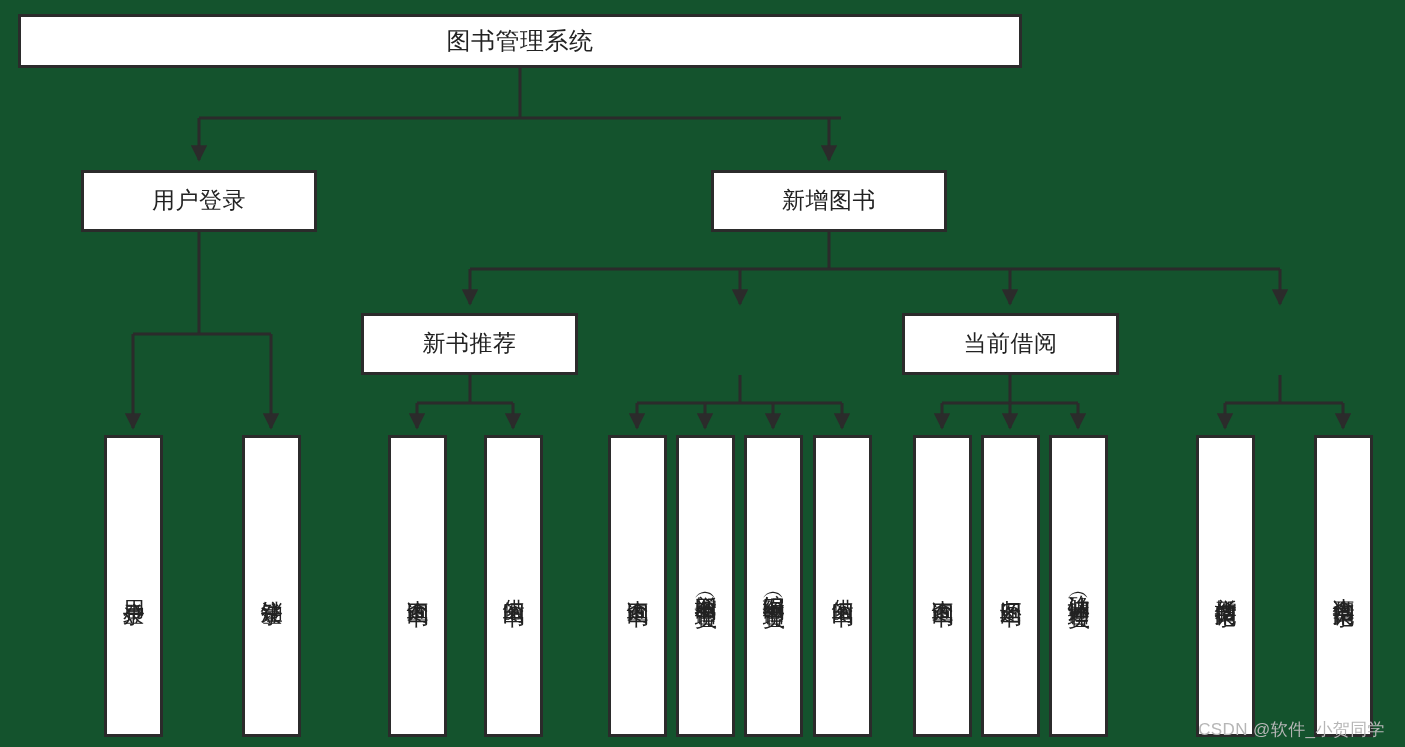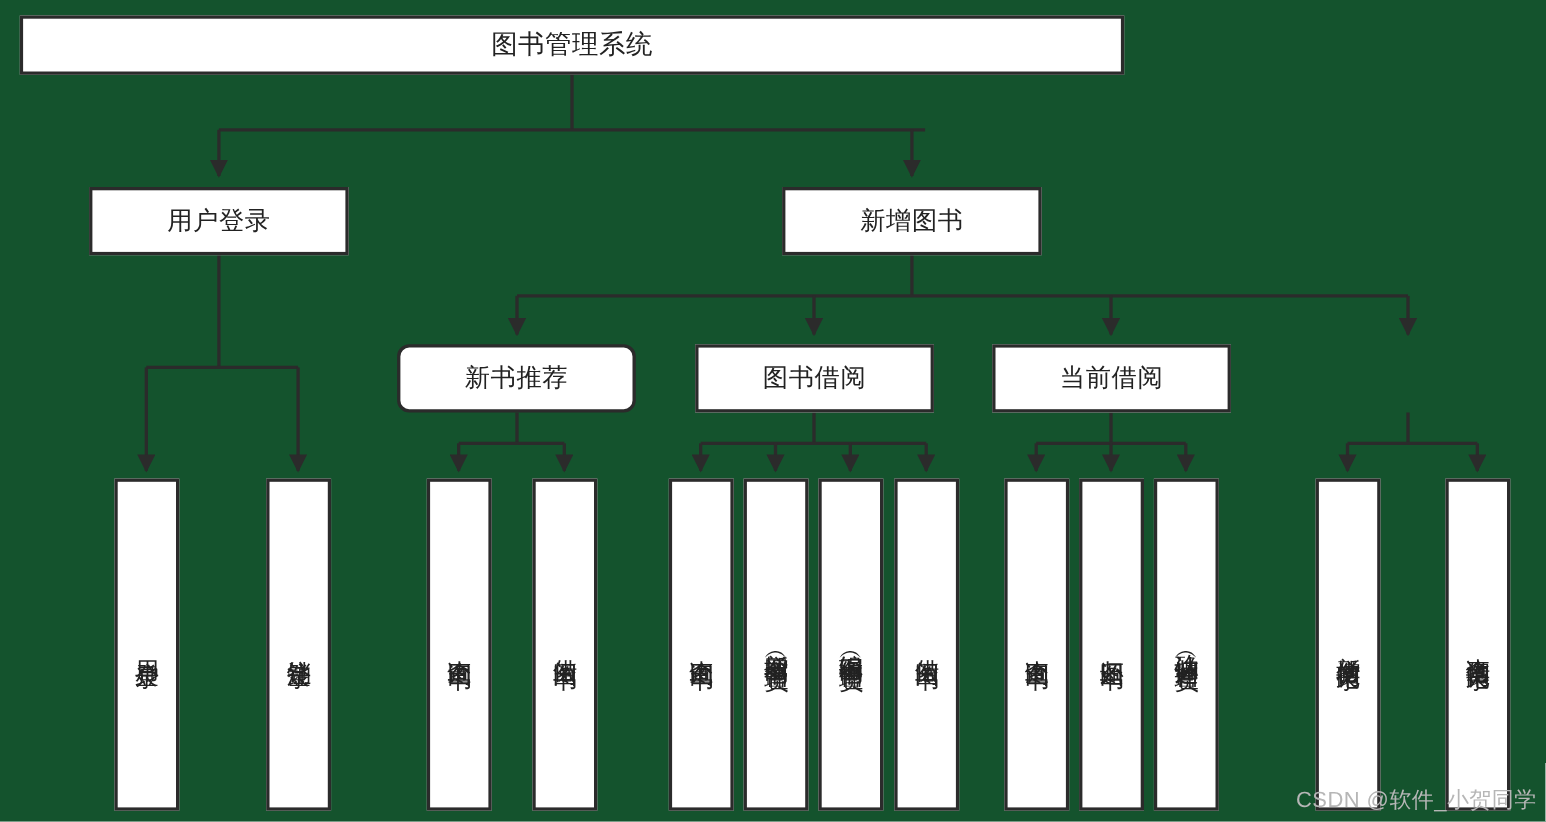--- a/index.html
+++ b/index.html
@@ -53,23 +53,23 @@
     writing-mode: vertical-rl;
     text-orientation: upright;
     font-size: 22px;
     line-height: 1.30;
     letter-spacing: 2px;
     white-space: nowrap;
     max-height: 268px;
   }
   .watermark {
     position: absolute;
-    right: 8px;
+    right: 20px;
     bottom: 6px;
-    font-size: 20px;
+    font-size: 17px;
     color: #b6b6b6;
     letter-spacing: 0.4px;
     white-space: nowrap;
   }
 </style>
 </head>
 <body>
 
 <div id="canvas">
 
@@ -127,25 +127,22 @@
     <span class="label">图书管理系统</span>
   </div>
 
   <div class="node" style="left:81px; top:170px; width:236px; height:62px;">
     <span class="label">用户登录</span>
   </div>
   <div class="node" style="left:711px; top:170px; width:236px; height:62px;">
     <span class="label">新增图书</span>
   </div>
 
-  <div class="node" style="left:361px; top:313px; width:217px; height:62px;border-radius:11px;">
+  <div class="node" style="left:361px; top:313px; width:217px; height:62px;">
     <span class="label">新书推荐</span>
-  </div>
-  <div class="node" style="left:632px; top:313px; width:217px; height:62px;">
-    <span class="label">图书借阅</span>
   </div>
   <div class="node" style="left:902px; top:313px; width:217px; height:62px;">
     <span class="label">当前借阅</span>
   </div>
 
   <div class="node leaf" style="left:104px; top:435px; width:59px; height:302px;">
     <span class="label">用户登录</span>
   </div>
   <div class="node leaf" style="left:242px; top:435px; width:59px; height:302px;">
     <span class="label">注销登录</span>

